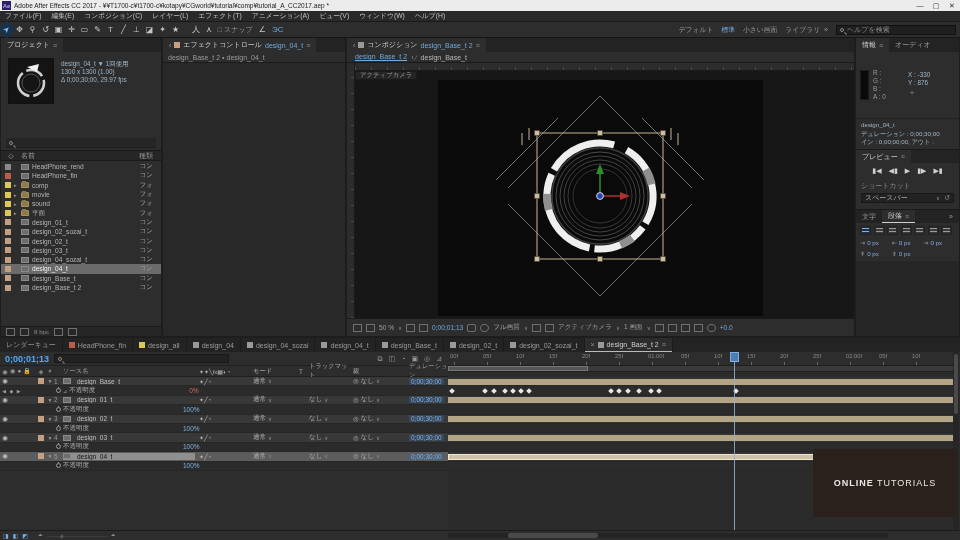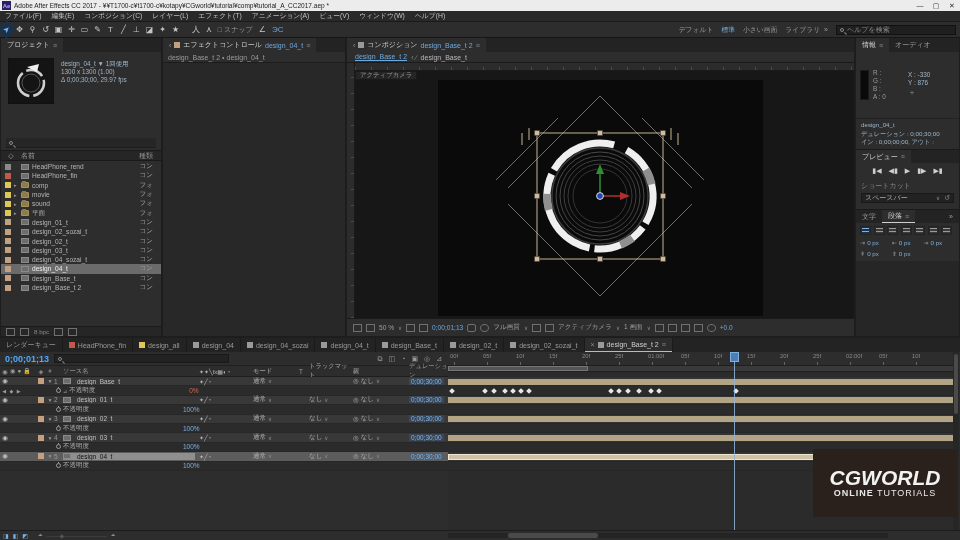--- a/index.html
+++ b/index.html
@@ -911,15 +911,14 @@
     <span style="color:#8a8a8a;margin-left:6px;">⏶</span>
     <span style="color:#555;">───◆──────────</span>
     <span style="color:#8a8a8a;">⏶</span>
   </div>
   <div id="tl-hscroll">
       <div class="thumb"></div>
     </div>
 </div>
 
 <div id="logo" style="background: rgb(43, 33, 28);">
-  <div class="l1">CGWORLD</div>
   <div class="l2"><b>ONLINE</b><span> TUTORIALS</span></div>
 </div>
 
 </body></html>

